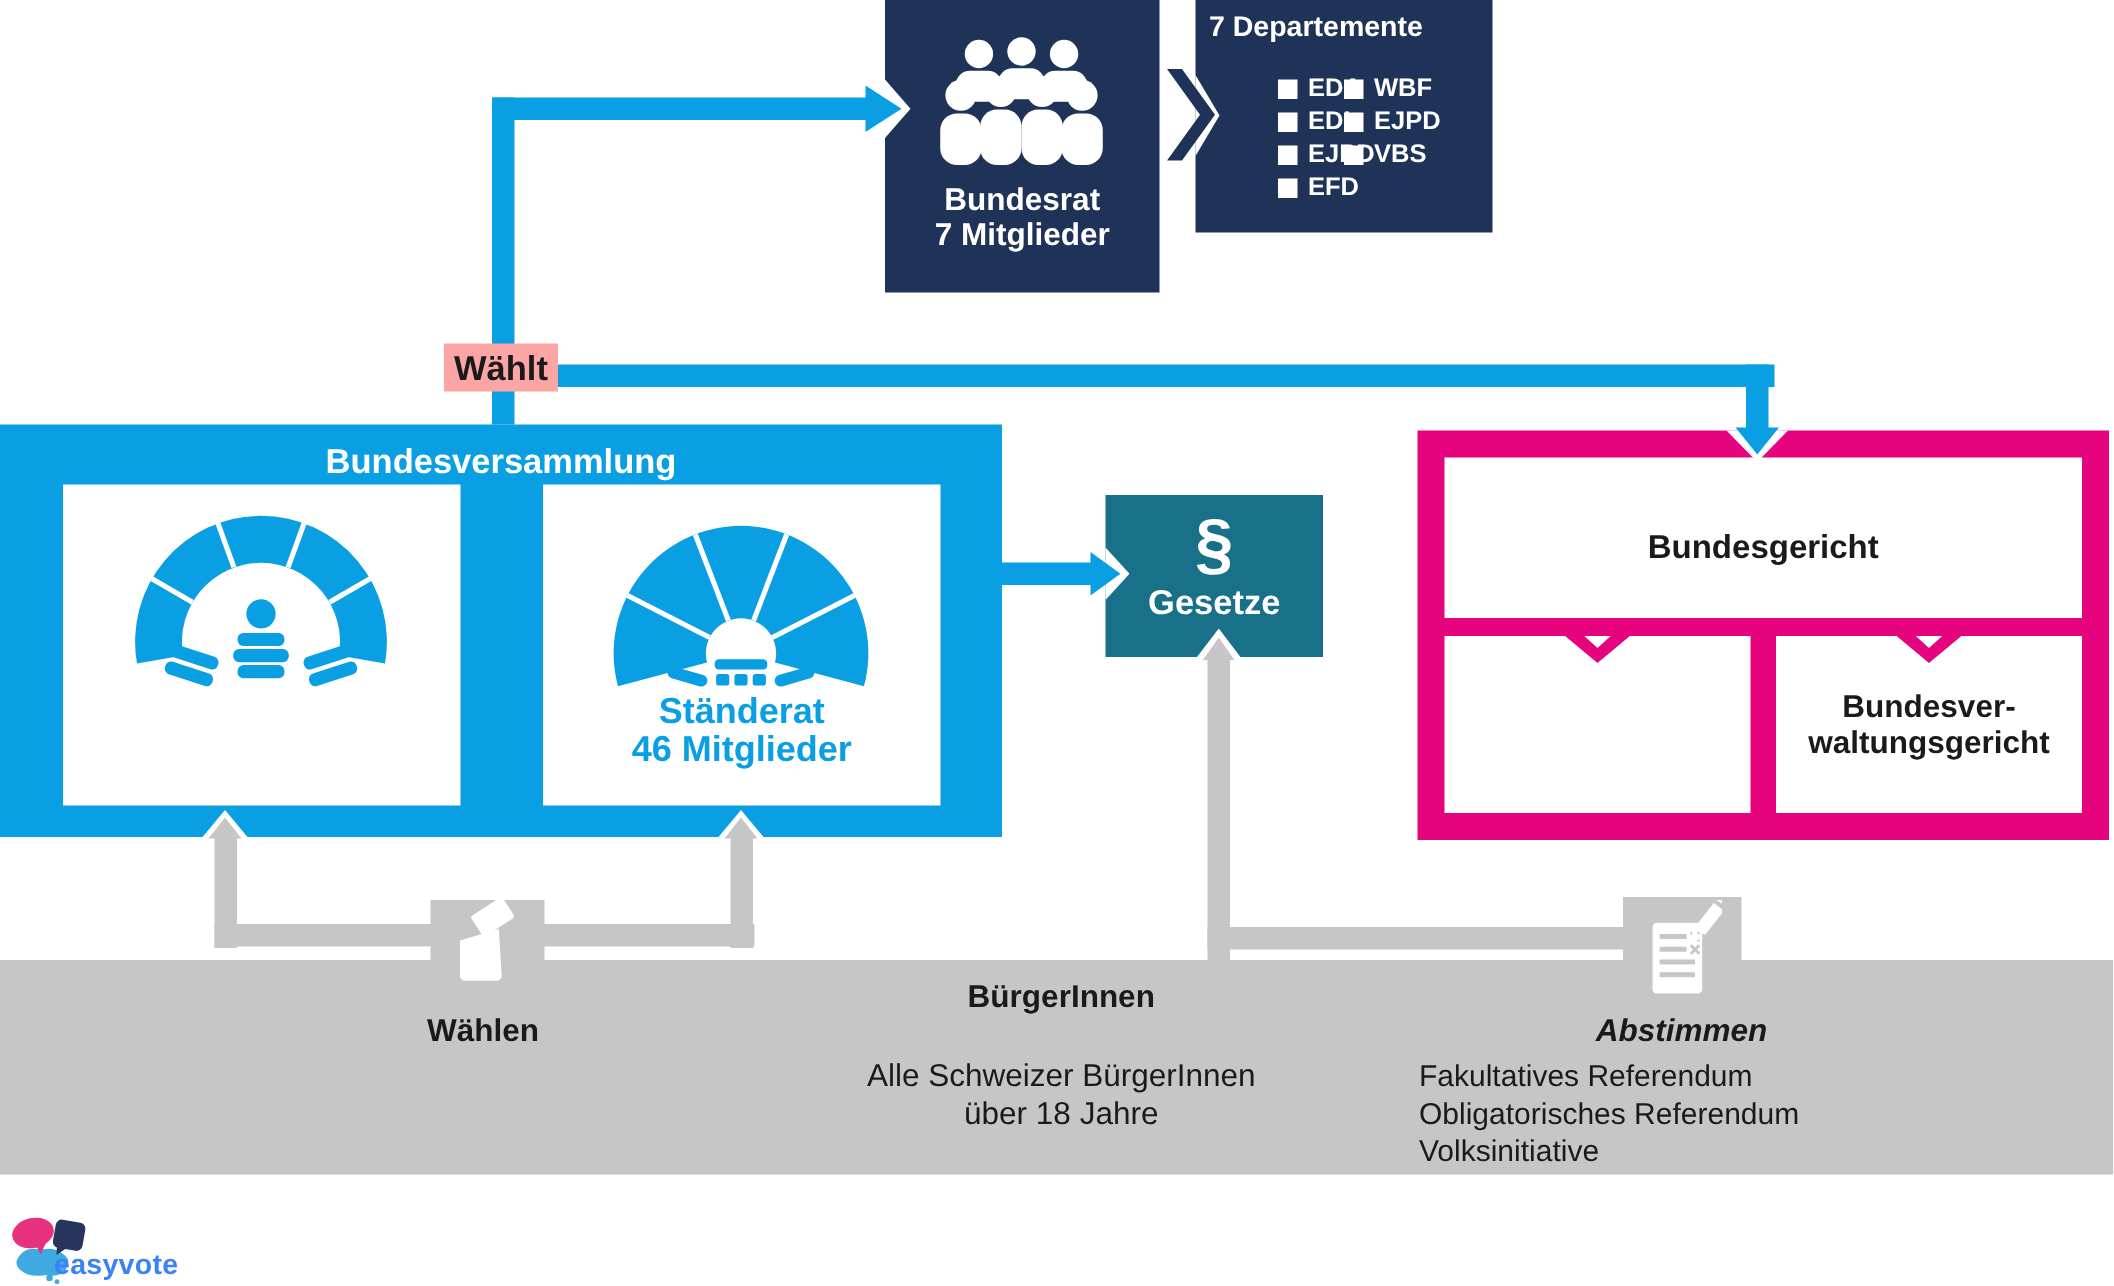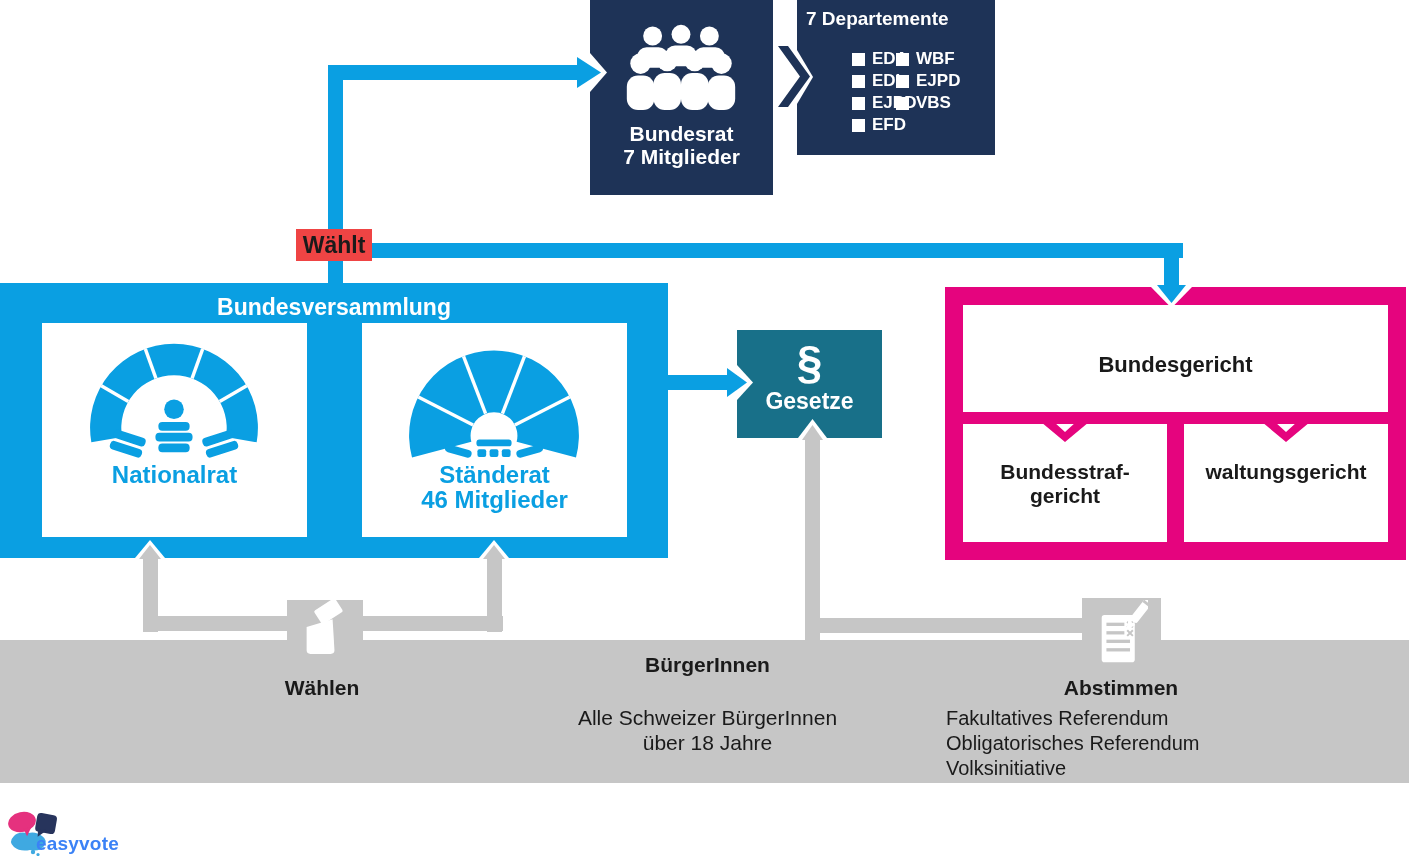--- a/index.html
+++ b/index.html
@@ -34,35 +34,35 @@
   .c{text-align:center;}
   .white{color:#fff;}
   .blue-t{color:#0a9fe2;}
   .b{font-weight:bold;}
   #bundesrat-title{left:590px;top:122px;width:183px;font-size:21px;line-height:23px;}
   #departemente-title{left:806px;top:8px;width:185px;font-size:19px;}
   #dept-col1{left:852px;top:48px;}
   #dept-col2{left:896px;top:48px;}
   .dept-item{display:flex;align-items:center;height:22px;color:#fff;font-weight:bold;font-size:17px;}
   .dept-check{display:inline-block;width:13px;height:13px;background:#fff;margin-right:7px;flex:0 0 13px;}
-  #waehlt-label{left:296px;top:229px;width:76px;height:32px;background:#ef4444;font-size:23px;
+  #waehlt-label{left:296px;top:229px;width:76px;height:32px;background:#fca5a5;font-size:23px;
                 display:flex;align-items:center;justify-content:center;}
   #bundesversammlung-title{left:0;top:294px;width:668px;font-size:23px;}
   #nationalrat-label{left:42px;top:462px;width:265px;font-size:24px;line-height:25px;}
   #staenderat-label{left:362px;top:462px;width:265px;font-size:24px;line-height:25px;}
   #gesetze-symbol{font-size:46px;line-height:48px;margin-top:8px;}
   #gesetze-label{font-size:23px;margin-top:2px;}
   #bundesgericht-title{left:963px;top:352px;width:425px;font-size:22px;}
   #strafgericht-label{left:963px;top:460px;width:204px;font-size:21px;line-height:24px;}
   #verwaltungsgericht-label{left:1184px;top:460px;width:204px;font-size:21px;line-height:24px;}
   #buergerinnen-title{left:430px;top:653px;width:555px;font-size:21px;}
   #buergerinnen-line1{left:430px;top:706px;width:555px;font-size:21px;}
   #buergerinnen-line2{left:430px;top:731px;width:555px;font-size:21px;}
   #waehlen-label{left:222px;top:676px;width:200px;font-size:21px;}
-  #abstimmen-label{left:1021px;top:676px;width:200px;font-size:21px;}
+  #abstimmen-label{left:1021px;top:676px;width:200px;font-size:21px;font-style:italic;}
   .abstimmen-item{position:absolute;left:946px;width:350px;text-align:left;font-size:20px;}
   #abst-0{top:707px;} #abst-1{top:732px;} #abst-2{top:757px;}
   #logo-text{left:36px;top:833px;font-size:19px;color:#3b82f6;letter-spacing:0.2px;}
 </style>
 </head>
 <body>
 
 <div id="canvas">
 
   <div class="abs box-navy" id="bundesrat-box"></div>
@@ -275,33 +275,29 @@
       <span class="dept-check"></span>
       <span>VBS</span>
       </div>
   </div>
 
   <div class="t b" id="waehlt-label">Wählt</div>
 
   <div class="t c white b" id="bundesversammlung-title">Bundesversammlung</div>
 
   <div class="t c blue-t b" id="nationalrat-label">
-    <div>Nationalrat</div>
   </div>
   <div class="t c blue-t b" id="staenderat-label">
     <div>Ständerat</div>
     <div>46 Mitglieder</div>
   </div>
 
   <div class="t c b" id="bundesgericht-title">Bundesgericht</div>
-  <div class="t c b" id="strafgericht-label">
-    <div>Bundesstraf-</div>
-    <div>gericht</div>
-  </div>
   <div class="t c b" id="verwaltungsgericht-label">
+    <div>Bundesver-</div>
     <div>waltungsgericht</div>
   </div>
 
   <div class="t c" id="buergerinnen-line1">Alle Schweizer BürgerInnen</div>
   <div class="t c b" id="buergerinnen-title">BürgerInnen</div>
   <div class="t c" id="buergerinnen-line2">über 18 Jahre</div>
 
   <div class="t c b" id="waehlen-label">Wählen</div>
   <div class="t c b" id="abstimmen-label">Abstimmen</div>
   <div class="abstimmen-item" id="abst-0">Fakultatives Referendum</div>

